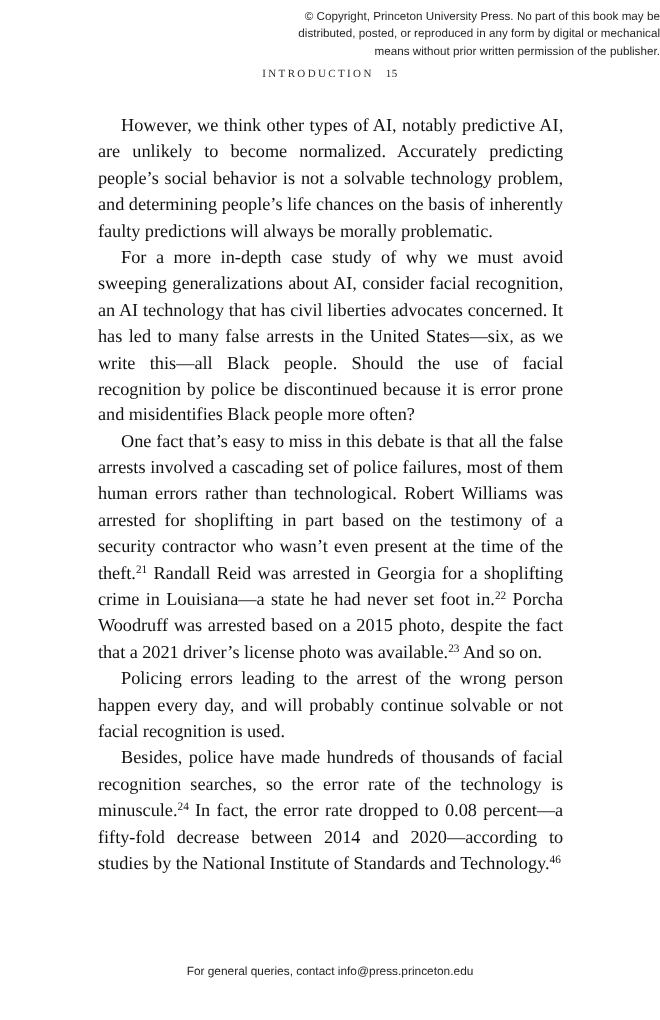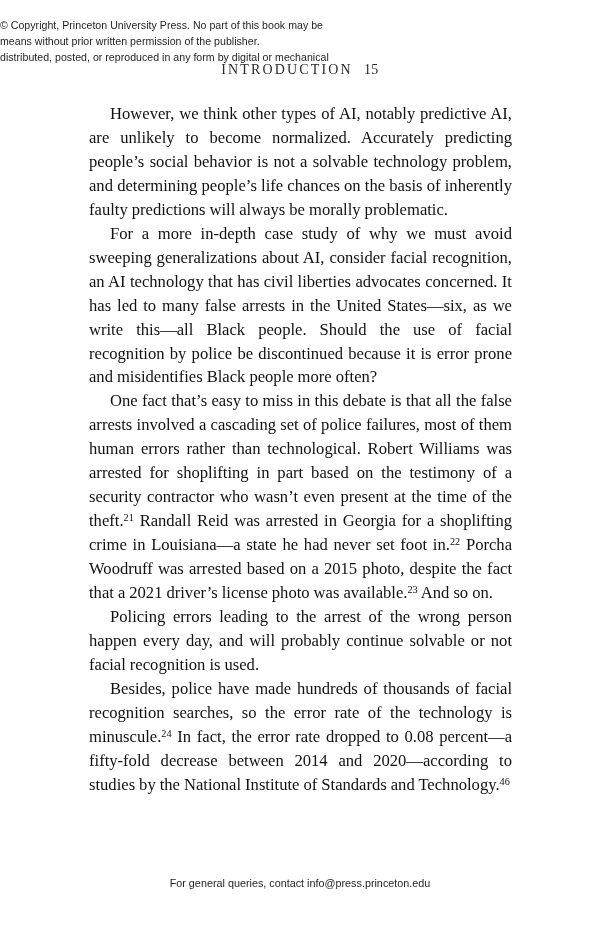--- a/index.html
+++ b/index.html
@@ -15,38 +15,37 @@
     color: #000000;
     overflow: hidden;
   }
 
   
   .copyright-header {
     position: absolute;
     top: 8px;
     left: 0;
     width: 600px;
-    text-align: left;
+    text-align: right;
     font-family: "Liberation Sans", sans-serif;
     font-size: 10.6px;
     line-height: 15.8px;
     color: #1f1f1f;
     letter-spacing: 0.02px;
-    margin-top: 10px;
   }
   .copyright-header .line { display: block; white-space: nowrap; }
 
   
   .running-head {
     position: absolute;
     top: 62px;
     left: 0;
     width: 600px;
     text-align: center;
-    font-size: 14px;
+    font-size: 10px;
     color: #2a2a2a;
   }
   .running-head .rh-title {
     letter-spacing: 2.15px;
     font-variant: small-caps;
     text-transform: uppercase;
   }
   .running-head .rh-folio {
     margin-left: 11px;
     letter-spacing: 0.4px;
@@ -87,22 +86,22 @@
     font-size: 10.8px;
     color: #1f1f1f;
     white-space: nowrap;
   }
 </style>
 </head>
 <body>
 
 <div class="copyright-header">
   <span class="line">© Copyright, Princeton University Press. No part of this book may be</span>
+  <span class="line">distributed, posted, or reproduced in any form by digital or mechanical</span>
   <span class="line">means without prior written permission of the publisher.</span>
-  <span class="line">distributed, posted, or reproduced in any form by digital or mechanical</span>
 </div>
 
 <div class="running-head">
   <span class="rh-title">Introduction</span><span class="rh-folio">15</span>
 </div>
 
 <div class="text-block">
 
   <p class="para">However, we think other types of AI, notably predictive AI, are unlikely to become normalized. Accurately predicting people’s social behavior is not a solvable technology problem, and determining people’s life chances on the basis of inherently faulty predictions will always be morally problematic.</p>
 

